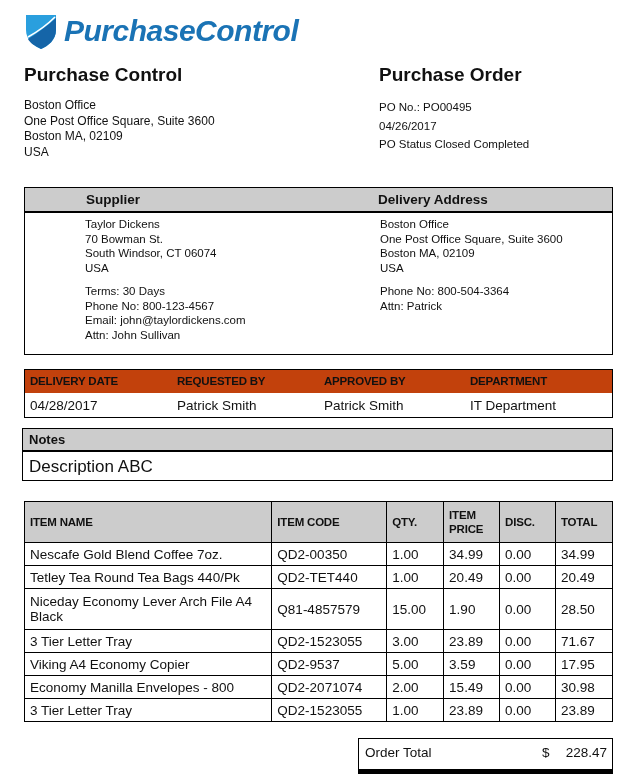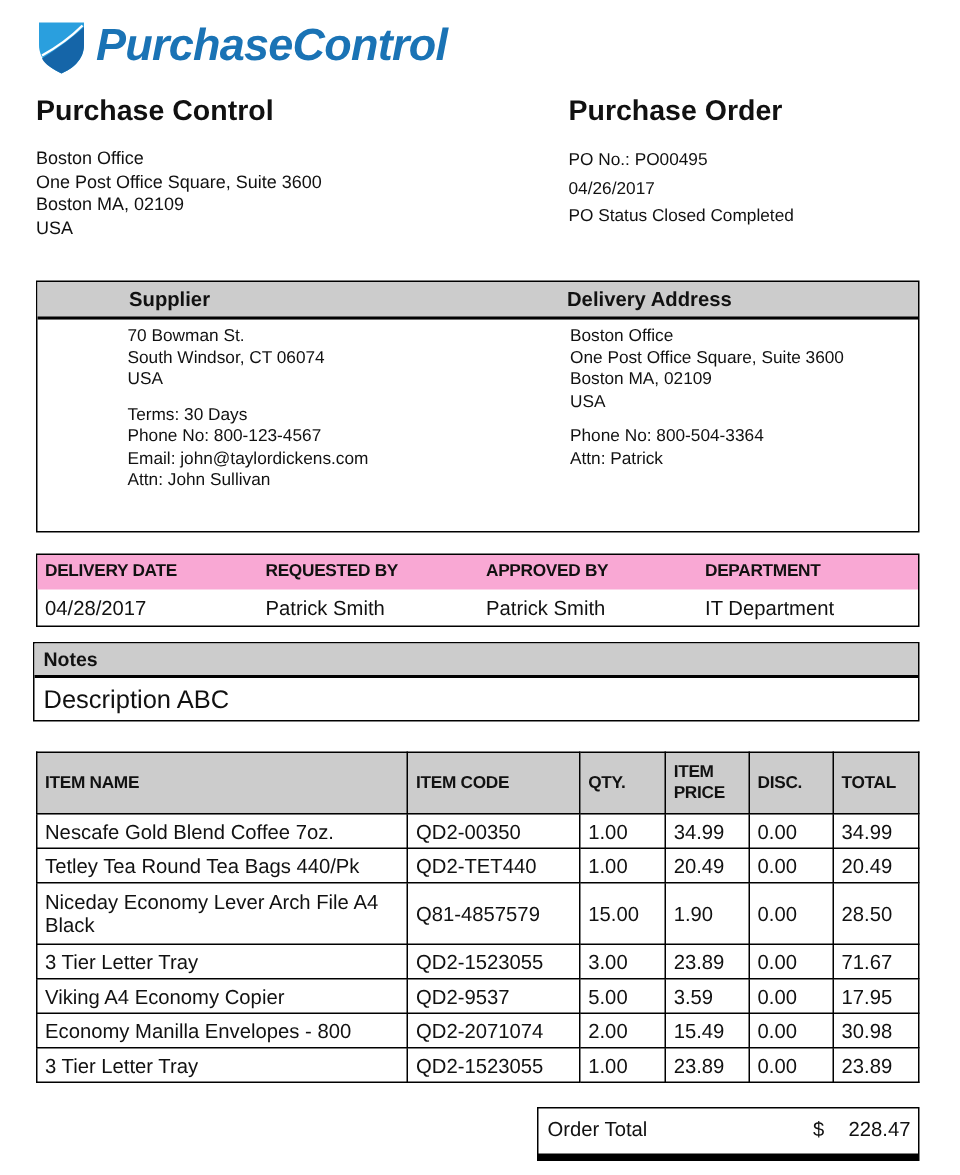--- a/index.html
+++ b/index.html
@@ -18,21 +18,21 @@
 
   .addr-box { position: absolute; left: 24px; top: 187px; width: 589px; height: 168px;
               border: 1.5px solid #000; box-sizing: border-box; }
   .addr-head { height: 23px; background: #cccccc; border-bottom: 2px solid #000; position: relative; }
   .addr-head span { position: absolute; top: 4px; font-size: 13.5px; font-weight: bold; }
   .addr-col { position: absolute; top: 29px; font-size: 11.5px; line-height: 14.5px; }
   .addr-col .gap { height: 9px; }
 
   .info-box { position: absolute; left: 24px; top: 369px; width: 589px; height: 49px;
               border: 1.5px solid #000; box-sizing: border-box; }
-  .info-head { height: 23px; background: #f9a8d4; position: relative; }
+  .info-head { height: 23px; background: #c2410c; position: relative; }
   .info-head span { position: absolute; top: 5px; font-size: 11.5px; font-weight: bold; letter-spacing: -0.2px; }
   .info-val { position: absolute; top: 28px; font-size: 13.5px; }
 
   .notes-box { position: absolute; left: 22px; top: 428px; width: 591px; height: 53px;
                border: 1.5px solid #000; box-sizing: border-box; }
   .notes-head { height: 21px; background: #cccccc; border-bottom: 2px solid #000; position: relative; }
   .notes-head span { position: absolute; left: 6px; top: 3px; font-size: 13px; font-weight: bold; }
   .notes-text { position: absolute; left: 6px; top: 28px; font-size: 17px; }
 
   table.items { position: absolute; left: 24px; top: 501px; width: 589px; border-collapse: collapse; }
@@ -73,20 +73,21 @@
   <div>04/26/2017</div>
   <div>PO Status Closed Completed</div>
 </div>
 
 <div class="addr-box">
   <div class="addr-head">
     <span style="left:61px">Supplier</span>
     <span style="left:353px">Delivery Address</span>
   </div>
   <div class="addr-col" style="left:60px">
+    <div>Taylor Dickens</div>
     <div>70 Bowman St.</div>
     <div>South Windsor, CT 06074</div>
     <div>USA</div>
     <div class="gap"></div>
     <div>Terms: 30 Days</div>
     <div>Phone No: 800-123-4567</div>
     <div>Email: john@taylordickens.com</div>
     <div>Attn: John Sullivan</div>
   </div>
   <div class="addr-col" style="left:355px">

